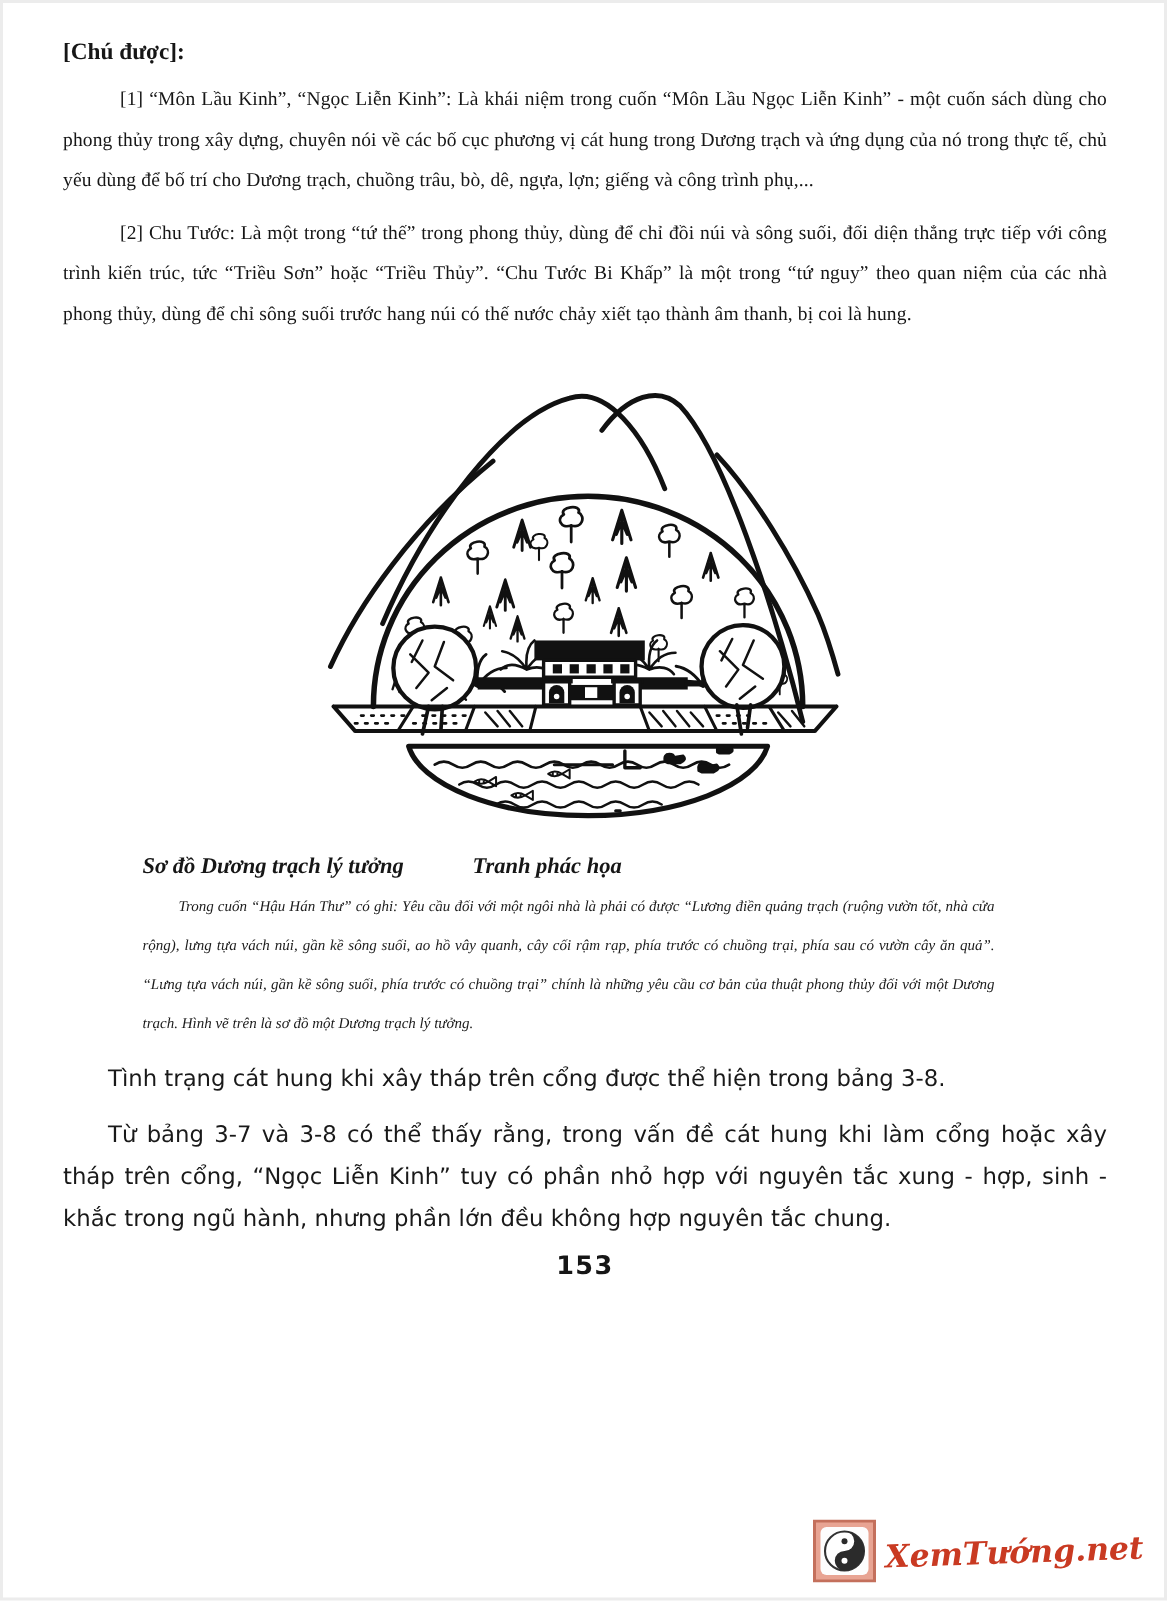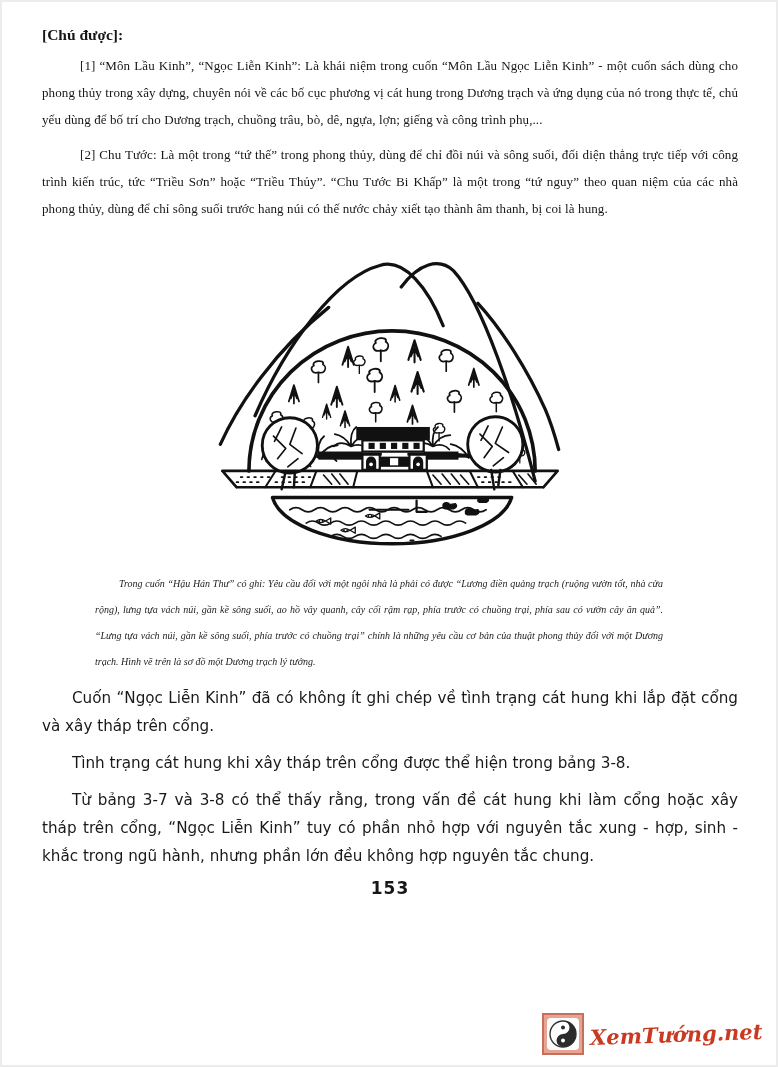--- a/index.html
+++ b/index.html
@@ -173,25 +173,28 @@
         <use href="#fish" transform="translate(138,271)"></use>
         <use href="#fish" transform="translate(162,280)"></use>
         <use href="#fish" transform="translate(186,266)"></use>
         <use href="#duck" transform="translate(262,258)"></use>
         <use href="#duck" transform="translate(284,264)"></use>
         <use href="#duck" transform="translate(296,252) scale(0.8)"></use>
         <path d="M208,293 h4 M230,290 h3" stroke-width="2"></path>
       </g>
     </svg>
 
+    <div class="caption-row" style="text-align:left;">
+      <span class="cap1">Sơ đồ Dương trạch lý tưởng</span>
+      <span class="cap2">Tranh phác họa</span>
+    </div>
     <p class="figure-quote">Trong cuốn “Hậu Hán Thư” có ghi: Yêu cầu đối với một ngôi nhà là phải có được “Lương điền quảng trạch (ruộng vườn tốt, nhà cửa rộng), lưng tựa vách núi, gần kề sông suối, ao hồ vây quanh, cây cối rậm rạp, phía trước có chuồng trại, phía sau có vườn cây ăn quả”. “Lưng tựa vách núi, gần kề sông suối, phía trước có chuồng trại” chính là những yêu cầu cơ bản của thuật phong thủy đối với một Dương trạch. Hình vẽ trên là sơ đồ một Dương trạch lý tưởng.</p>
   </div>
 
   <div class="expl">
-    <p class="expl-p">Cuốn “Ngọc Liễn Kinh” đã có không ít ghi chép về tình trạng cát hung khi lắp đặt cổng và xây tháp trên cổng.</p>
     <p class="expl-p">Tình trạng cát hung khi xây tháp trên cổng được thể hiện trong bảng 3-8.</p>
     <p class="expl-p">Từ bảng 3-7 và 3-8 có thể thấy rằng, trong vấn đề cát hung khi làm cổng hoặc xây tháp trên cổng, “Ngọc Liễn Kinh” tuy có phần nhỏ hợp với nguyên tắc xung - hợp, sinh - khắc trong ngũ hành, nhưng phần lớn đều không hợp nguyên tắc chung.</p>
   </div>
 
   <div class="page-number">153</div>
 </div>
 
 <div class="watermark">
   <svg width="42" height="42" viewBox="0 0 42 42">
     <rect x="1" y="1" width="40" height="40" fill="#e8a493" stroke="#c4705c" stroke-width="2"></rect>

